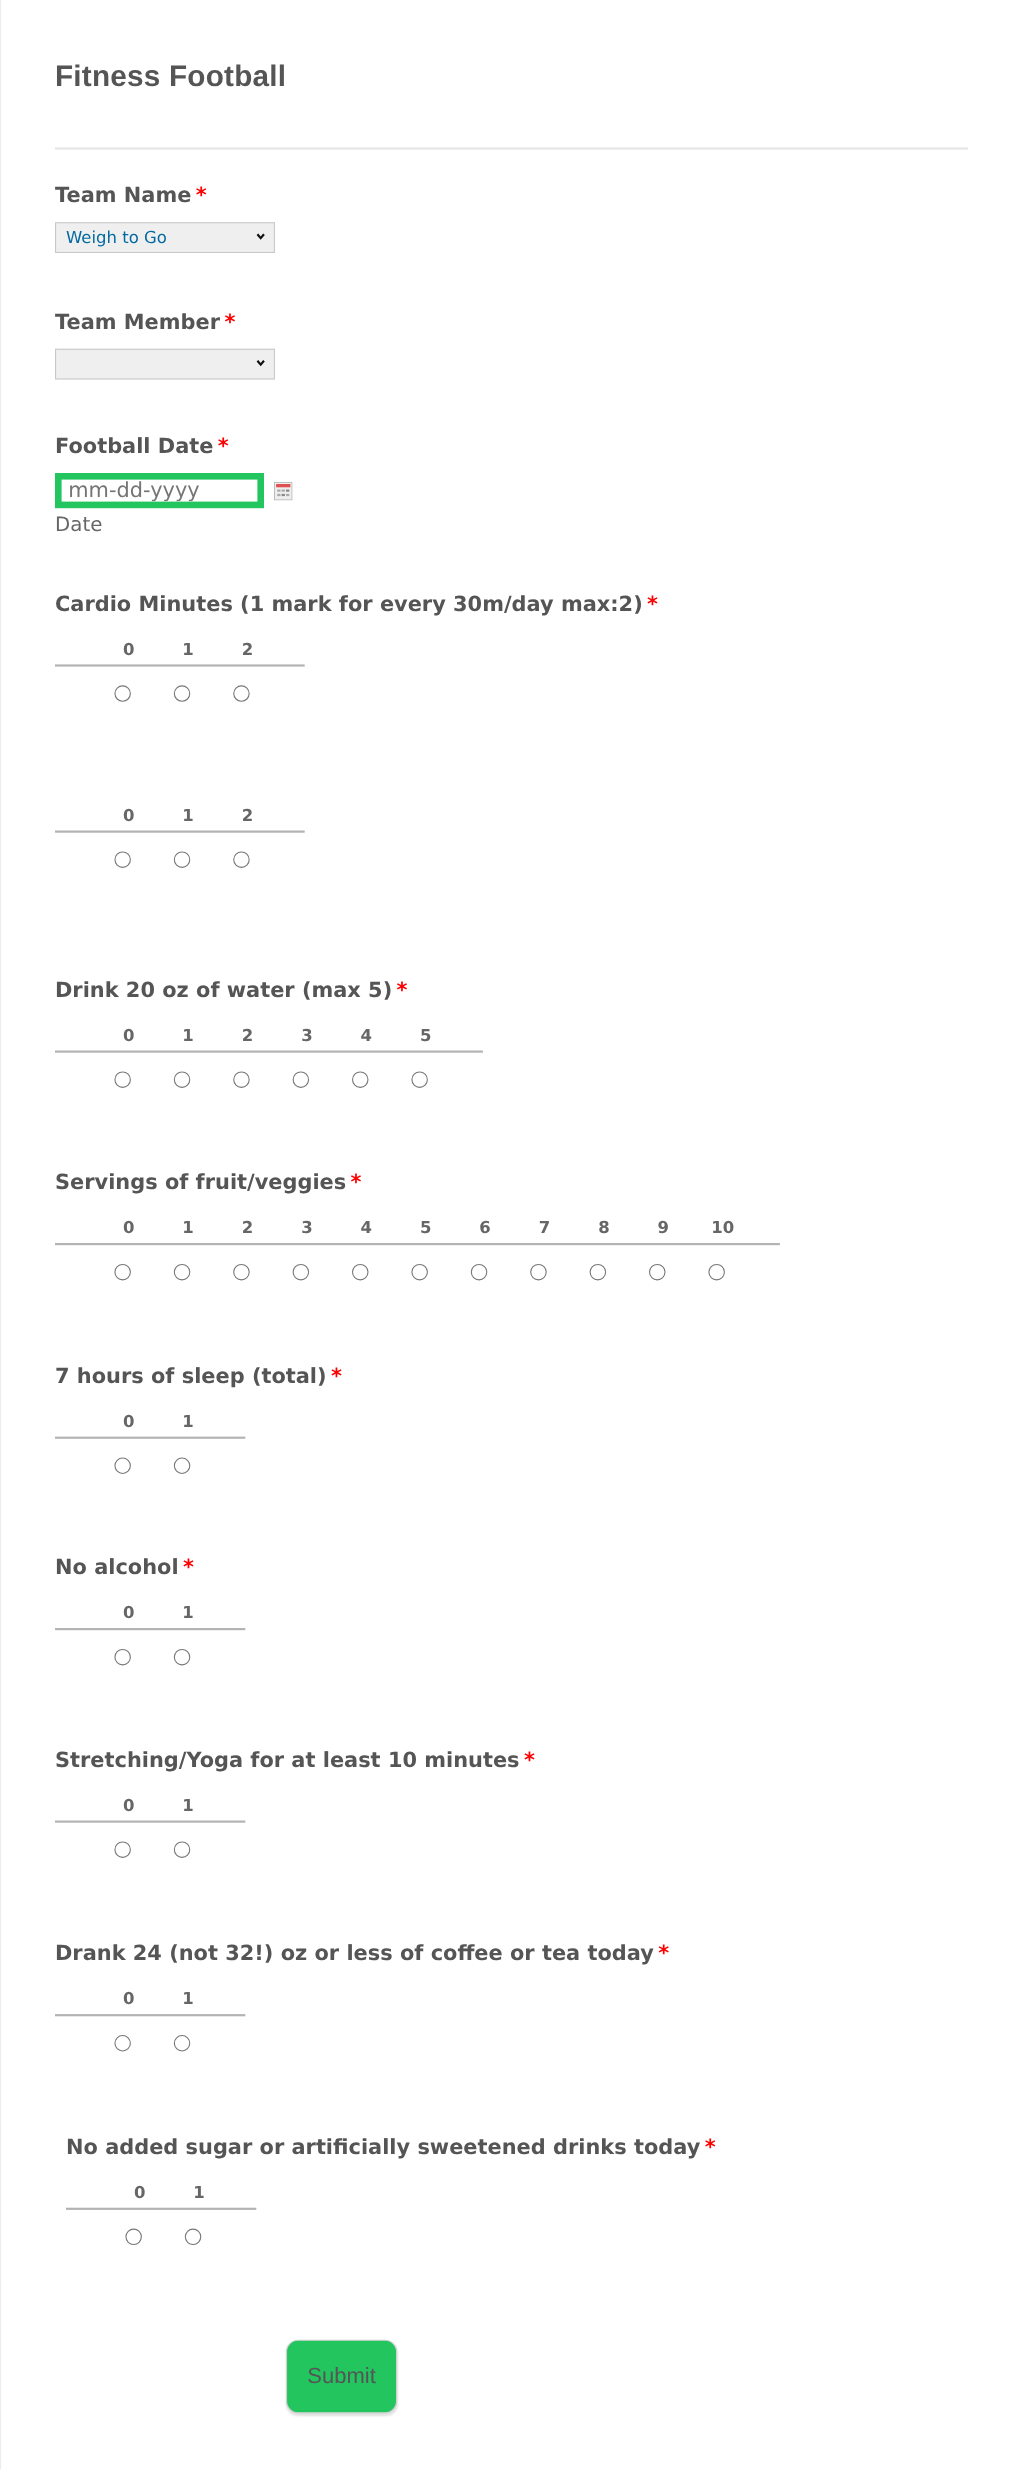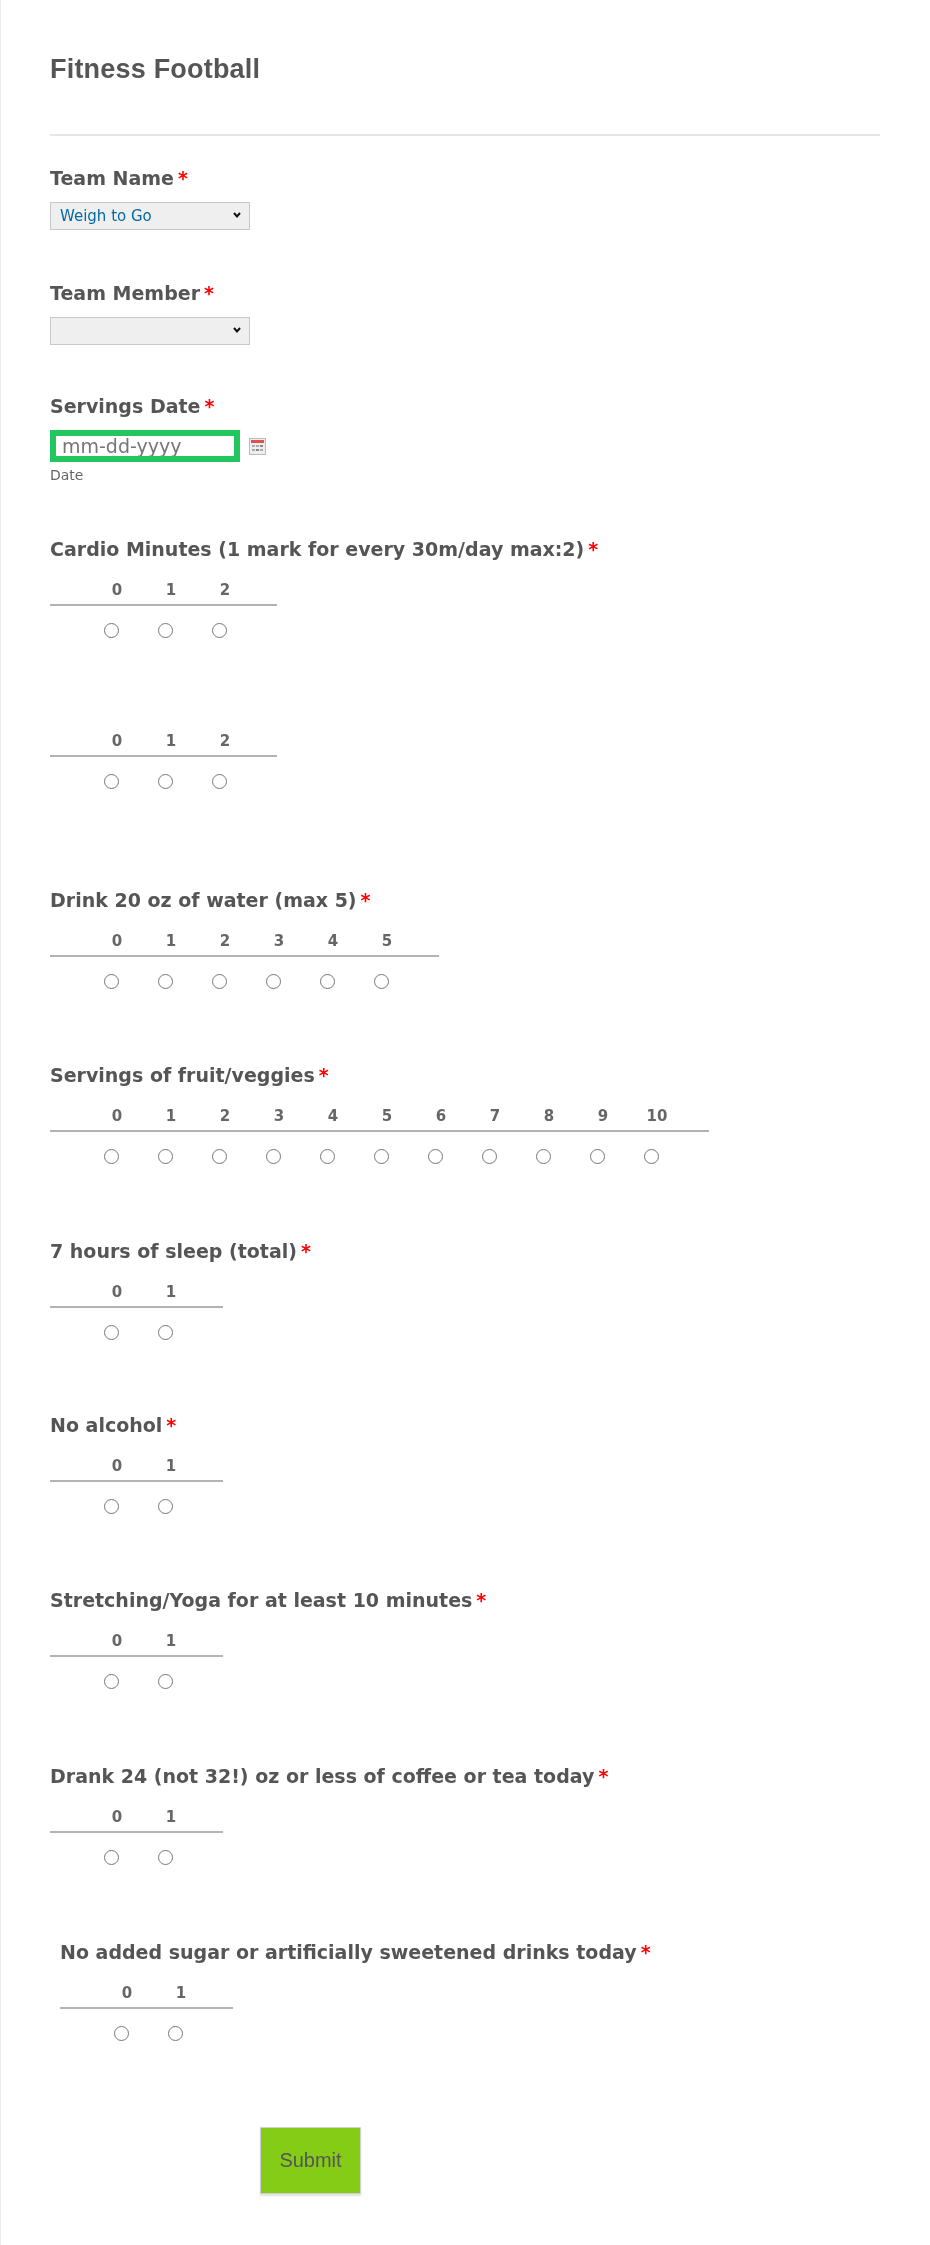--- a/index.html
+++ b/index.html
@@ -13,32 +13,32 @@
   .lbl { font-weight:bold; font-size:19px; color:#555; white-space:nowrap; line-height:24px; }
   .req { color:#f00; margin-left:4px; }
   .sel { position:relative; width:200px; height:28px; box-sizing:border-box; border:1px solid #c9c9c9;
          background:#efefef; margin-top:12px; font-size:15px; color:#0369a1; }
   .sel .val { position:absolute; left:9px; top:4px; }
   .sel .chev { position:absolute; right:8px; top:8px; width:8px; height:8px; }
   .date-row { display:flex; align-items:center; margin-top:12px; }
   .date-input { width:190px; height:32px; box-sizing:border-box; border:6px solid #22c55e; background:#fff;
                 font-size:19px; color:#888; padding:3px 6px; font-family:"DejaVu Sans", sans-serif; }
   .cal { margin-left:9px; width:17px; height:17px; }
-  .sublbl { font-size:14px; color:#666; margin-top:5px; }
+  .sublbl { font-size:18px; color:#666; margin-top:5px; }
   .matrix { margin-top:20px; position:relative; }
   .mh { display:flex; height:20px; }
   .mh .blank { width:40px; }
   .mh .cell { width:54px; text-align:center; font-weight:bold; font-size:15px; color:#666; }
   .mline { height:2px; background:#b3b3b3; margin-top:3px; }
   .mr { display:flex; margin-top:15px; height:18px; align-items:center; }
   .mr .blank { width:34px; }
   .mr .cell { width:54px; display:flex; justify-content:center; }
   .radio { width:15px; height:15px; border:1.5px solid #777; border-radius:50%; box-sizing:border-box; background:#fff; }
   .submit { position:absolute; left:260px; top:2127px; width:101px; height:67px; box-sizing:border-box;
-            border:1px solid #d0d0d0; border-radius:1px; background:#84cc16;
+            border:1px solid #d0d0d0; border-radius:11px; background:#22c55e;
             box-shadow:0 2px 2px rgba(0,0,0,0.12); font-family:"Liberation Sans", sans-serif;
             font-size:20px; color:#555; display:flex; align-items:center; justify-content:center; }
 </style>
 </head>
 <body>
 
 <div class="edge"></div>
 
 <h1 class="title">Fitness Football</h1>
 <div class="divider"></div>
@@ -62,21 +62,21 @@
   <div class="sel">
     <span class="val"></span>
     <svg class="chev" viewBox="0 0 8 8">
         <path d="M1 2 L4 5.5 L7 2" stroke="#111" stroke-width="2" fill="none"></path>
       </svg>
   </div>
 </div>
 
 <div class="field" style="top:394px;">
   <div class="lbl">
-    <span>Servings Date</span><span class="req">*</span>
+    <span>Football Date</span><span class="req">*</span>
   </div>
   <div class="date-row">
     <input class="date-input" type="text" placeholder="mm-dd-yyyy" style="">
     <svg class="cal" viewBox="0 0 17 17">
       <rect x="0.5" y="0.5" width="16" height="16" fill="#eee" stroke="#bbb"></rect>
       <rect x="2" y="2" width="13" height="3" fill="#e05050"></rect>
       <rect x="3" y="7" width="3" height="2" fill="#aaa"></rect>
         <rect x="7" y="7" width="3" height="2" fill="#aaa"></rect>
         <rect x="11" y="7" width="3" height="2" fill="#888"></rect>
       <rect x="3" y="11" width="3" height="2" fill="#aaa"></rect>

